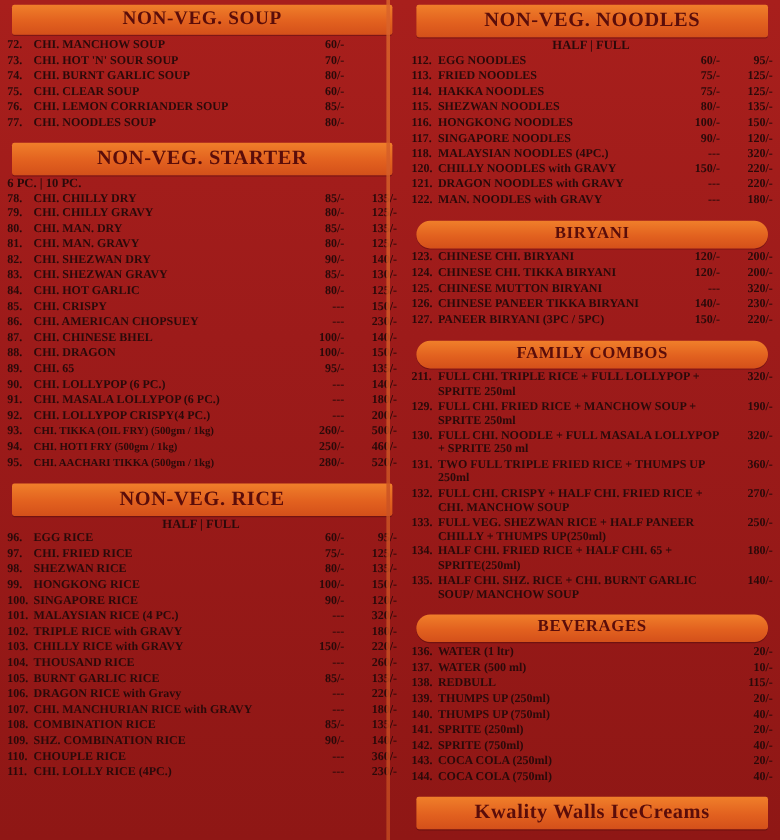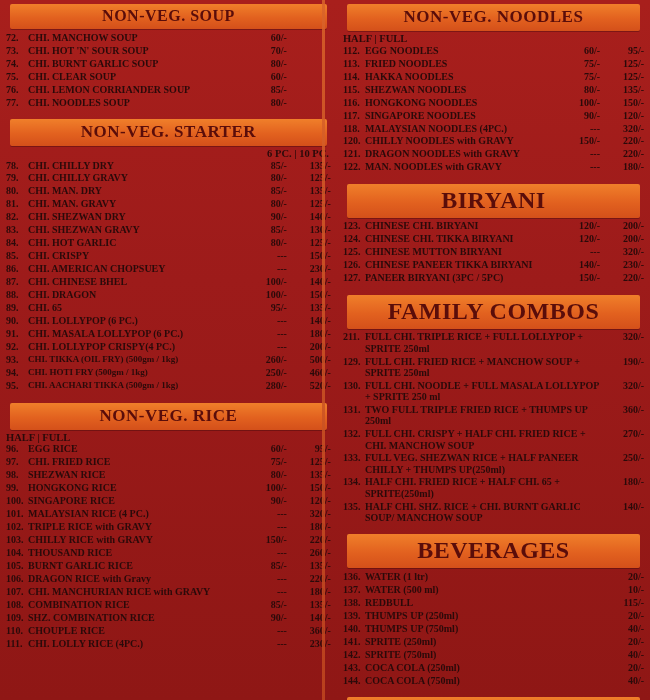--- a/index.html
+++ b/index.html
@@ -33,45 +33,45 @@
     text-align:center;
     color:#5a0d0a;
     font-weight:bold;
     letter-spacing:.5px;
     padding:3px 0 4px 0;
     border-radius:2px;
     box-shadow:0 1px 0 rgba(0,0,0,.25);
   }
   .banner.b1{font-size:16px;font-family:"Liberation Serif", serif;}
   .banner.b2{font-size:17px;}
-  .banner.b3{font-size:24px;}
+  .banner.b3{font-size:14px;border-radius:13px;}
   .banner.kw{font-size:17px;}
   table.menu{
     width:100%;
     border-collapse:collapse;
     font-size:10px;
     font-weight:bold;
   }
   table.menu td{
     padding:0.6px 0;
     vertical-align:top;
     line-height:1.18;
   }
   td.num{width:22px;text-align:left;white-space:nowrap;}
   td.nm{text-align:left;}
   td.p1{width:44px;text-align:right;white-space:nowrap;}
   td.p2{width:44px;text-align:right;white-space:nowrap;}
   .small{font-size:9px;}
   .spacer{height:6px;}
   .combo td.nm{line-height:1.15;}
   .hdr-half-full{
-    font-size:10.5px;font-weight:bold;text-align:left;padding-right:2px;
+    font-size:10.5px;font-weight:bold;text-align:center;padding-right:2px;
   }
   .hdr-pc{
-    font-size:10.5px;font-weight:bold;text-align:right;padding-right:2px;
+    font-size:10.5px;font-weight:bold;padding-right:2px;
   }
 </style>
 </head>
 <body>
 
 <div class="page">
 
   <div class="divider"></div>
 
   <div class="col col-left">

